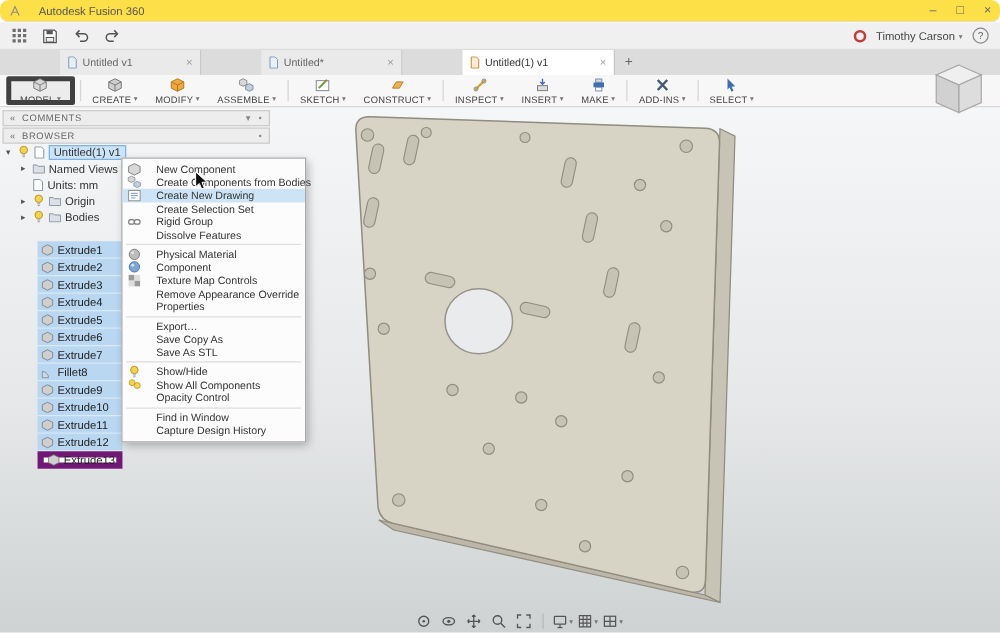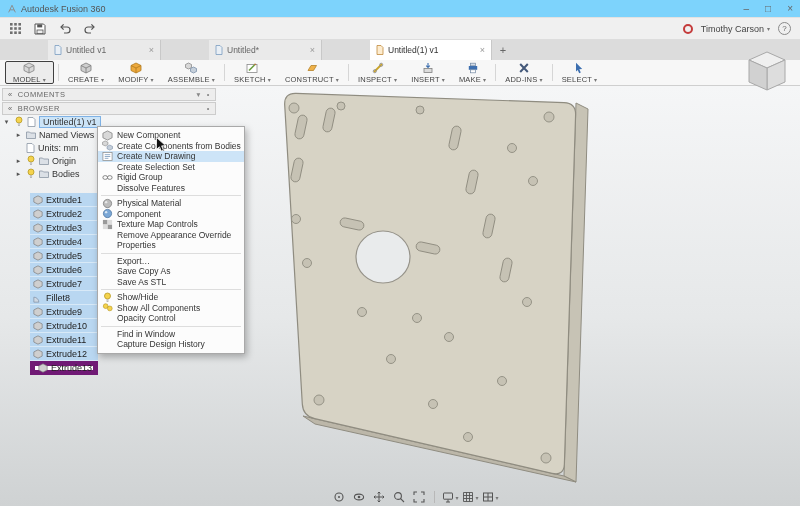--- a/index.html
+++ b/index.html
@@ -5,22 +5,22 @@
   * { margin:0; padding:0; box-sizing:border-box; }
   html,body { width:800px; height:506px; }
   body {
     position:relative; overflow:hidden; background:#fff;
     font-family:"Liberation Sans", sans-serif; font-size:10px; color:#333;
   }
   svg { display:block; }
 
   
   .titlebar { position:absolute; left:0; top:0; width:800px; height:18px;
-    background:#7dd3fc; border-bottom:1px solid #e2e2e2;
-    display:flex; align-items:center; gap:4px; padding:0 7px; font-size:9px; color:#555; }
+    background:#fde047; border-bottom:1px solid #e2e2e2;
+    display:flex; align-items:center; gap:14px; padding:0 7px; font-size:9px; color:#555;border-radius:7px; }
   .win-controls { margin-left:auto; display:flex; gap:16px; color:#666; font-size:10px; }
   .win-controls span { cursor:default; }
 
   
   .quickbar { position:absolute; left:0; top:18px; width:800px; height:22px;
     background:#f0f0f0; border-bottom:1px solid #ddd;
     display:flex; align-items:center; gap:11px; padding:0 9px; }
   .qright { margin-left:auto; display:flex; align-items:center; gap:8px; }
   .record-dot { width:10px; height:10px; border:2px solid #c43b3b; border-radius:50%; }
   .username { font-size:9px; color:#444; display:flex; align-items:center; gap:3px; }
@@ -37,21 +37,21 @@
   .tab .tclose { margin-left:auto; color:#999; font-size:9px; }
   .tab-add { width:22px; display:flex; align-items:center; justify-content:center; color:#666; font-size:11px; }
 
   
   .ribbon { position:absolute; left:0; top:60px; width:800px; height:26px;
     background:#f7f7f7; border-bottom:1px solid #cfcfcf;
     display:flex; align-items:stretch; padding:0 3px; }
   .rb { display:flex; flex-direction:column; align-items:center; justify-content:center;
     gap:1px; padding:1px 7px; font-size:7.5px; color:#444; }
   .rb .cap { display:flex; align-items:center; gap:2px; letter-spacing:.2px; }
-  .rb.modelbtn { border:1px solid #404040; background:#ececec; border-radius:2px; margin:1px 2px; }
+  .rb.modelbtn { border:4px solid #404040; background:#ececec; border-radius:2px; margin:1px 2px; }
   .rsep { width:1px; background:#d6d6d6; margin:4px 2px; }
 
   
   .canvas { position:absolute; left:0; top:86px; width:800px; height:420px;
     background:linear-gradient(180deg,#f5f6f7 0%,#e6e8e9 55%,#cfd2d3 100%); }
   .model { position:absolute; left:0; top:86px; width:800px; height:420px; }
 
   
   .viewcube { position:absolute; left:740px; top:46px; width:54px; height:54px; }
 
@@ -73,21 +73,21 @@
   .features { position:absolute; left:30px; top:193px; display:flex; flex-direction:column; }
   .frow { height:14px; width:68px; display:flex; align-items:center; gap:3px;
     padding:0 3px; font-size:9px; color:#222; background:#b9d7f1;
     border-bottom:1px solid rgba(255,255,255,.45); }
   .frow.rename { background:#ffffff; border:5px solid #701a75; }
 
   
   .cmenu { position:absolute; left:97px; top:126px; width:148px;
     background:#fcfcfc; border:1px solid #a9a9a9;
     box-shadow:2px 3px 7px rgba(0,0,0,.28); padding:3px 0; z-index:40; }
-  .mi { height:10.5px; display:flex; align-items:center; gap:4px;
+  .mi { height:10.5px; display:flex; align-items:center; gap:12px;
     padding:0 12px 0 4px; font-size:8.5px; color:#333; white-space:nowrap; }
   .mi .ic { width:11px; height:11px; flex:0 0 11px; }
   .mi.hl { background:#cde4f7; }
   .msep { height:1px; background:#ddd; margin:2px 3px; }
 
   .cursor { position:absolute; left:156px; top:137px; z-index:60; }
 
   
   .navbar { position:absolute; left:330px; top:489px; height:16px;
     display:flex; align-items:center; gap:3px; z-index:30; }

